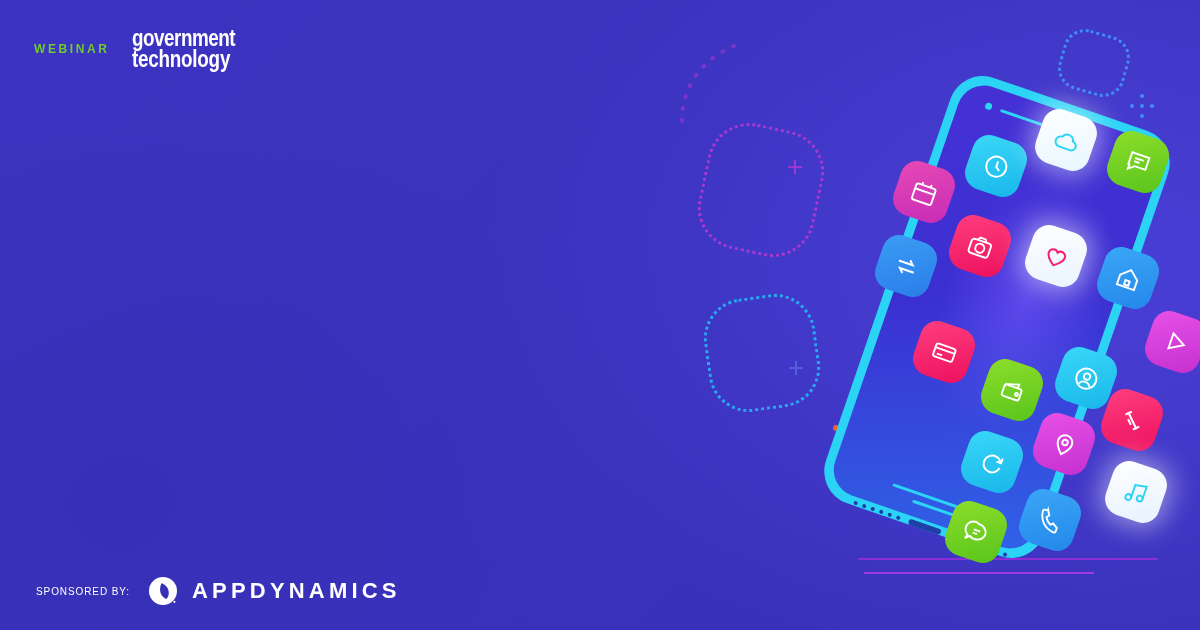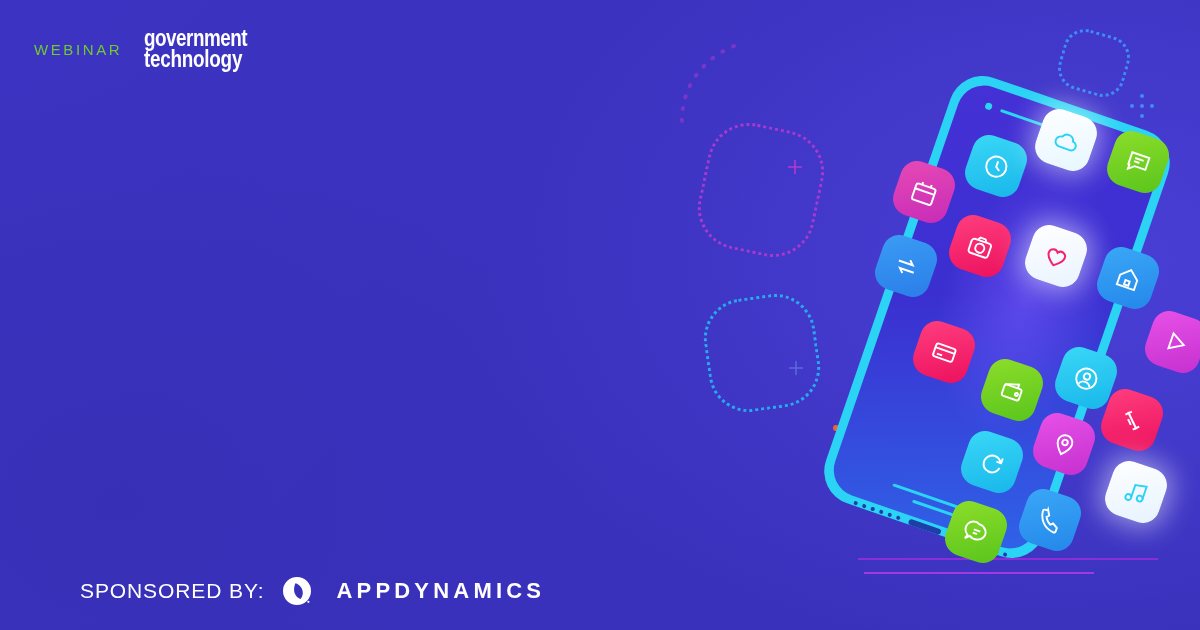--- a/index.html
+++ b/index.html
@@ -12,43 +12,43 @@
   .stage{position:relative;width:1200px;height:630px;overflow:hidden;
     background:
       radial-gradient(1000px 700px at 92% 42%, #4a3fd6 0%, rgba(74,63,214,0) 62%),
       radial-gradient(700px 600px at 10% 80%, #3730b6 0%, rgba(55,48,182,0) 70%),
       linear-gradient(135deg,#3c33c2 0%,#3a31bd 55%,#3730b8 100%);
   }
 
   
   .hdr{position:absolute;left:34px;top:28px;display:flex;align-items:center;gap:22px;}
   .webinar{
-    color:#6ecb2f;font-size:15px;font-weight:normal;letter-spacing:2.6px;
+    color:#6ecb2f;font-size:12px;font-weight:bold;letter-spacing:2.6px;
     line-height:1;white-space:nowrap;
   }
   .gt{display:flex;flex-direction:column;justify-content:center;
       transform:scaleX(.82);transform-origin:left center;}
   .gt span{
     color:#ffffff;font-weight:bold;line-height:.92;white-space:nowrap;
     font-size:23px;letter-spacing:-.6px;
   }
   .gt .l2{font-size:23px;letter-spacing:-.3px;}
 
   
   .headline{position:absolute;left:32px;top:168px;width:760px;}
   .headline .ln{
     color:#ffffff;font-weight:bold;font-size:55px;line-height:61px;
     letter-spacing:-.5px;white-space:nowrap;
     transform:scaleX(.95);transform-origin:left center;
   }
 
   
   .sponsor{position:absolute;left:36px;top:576px;display:flex;align-items:center;gap:18px;}
-  .sponsor-lbl{color:#fff;font-size:21px;letter-spacing:.9px;white-space:nowrap;margin-left:44px;}
-  .ad{display:flex;align-items:center;gap:24px;}
+  .sponsor-lbl{color:#fff;font-size:10px;letter-spacing:.9px;white-space:nowrap;}
+  .ad{display:flex;align-items:center;gap:14px;}
   .ad-word{color:#fff;font-size:22px;font-weight:bold;letter-spacing:4.2px;white-space:nowrap;}
 
   
   .deco{position:absolute;pointer-events:none;}
   .dotsq{border-style:dotted;background:none;}
   .hline{position:absolute;height:2px;}
 
   
   .phone-wrap{position:absolute;left:822px;top:72px;width:400px;height:520px;}
   .phone{position:absolute;left:60px;top:20px;width:230px;height:450px;

